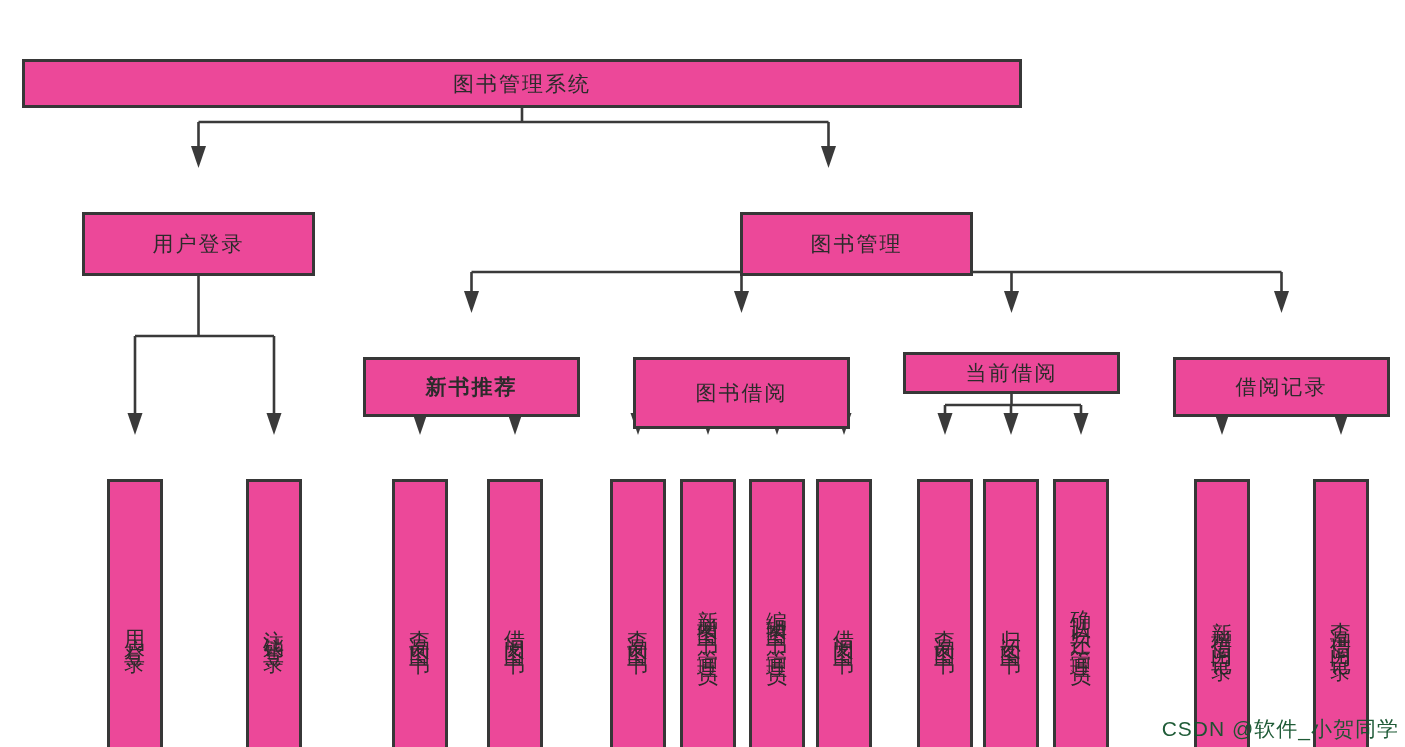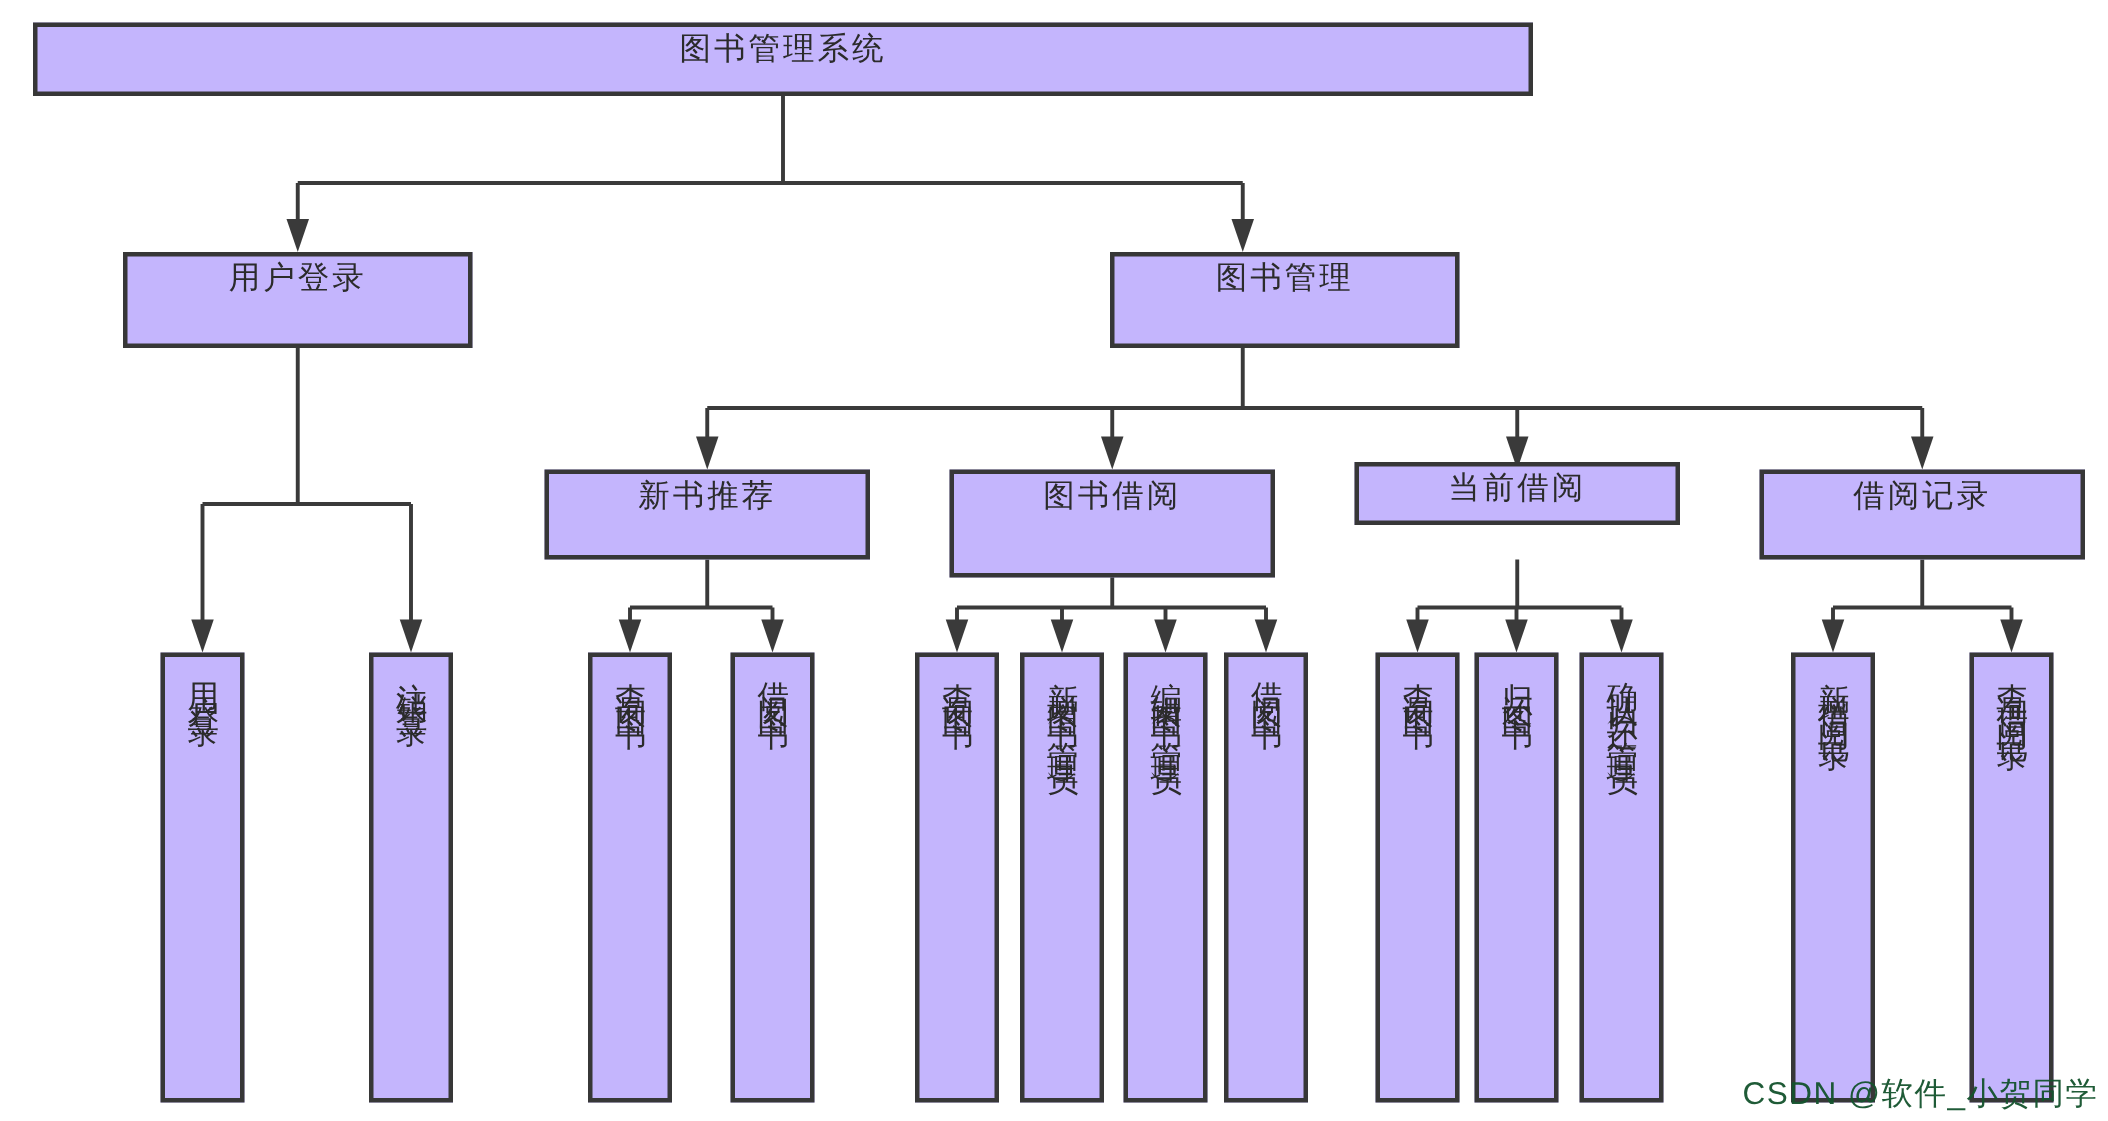--- a/index.html
+++ b/index.html
@@ -14,25 +14,26 @@
   .connectors {
     position: absolute;
     left: 0; top: 0;
     width: 1405px; height: 747px;
     pointer-events: none;
   }
   .node {
     position: absolute;
     box-sizing: border-box;
     border: 3px solid #373737;
-    background: #c4b5fd;
+    background: #ec4899;
     display: flex;
-    align-items: flex-start;
+    align-items: center;
     justify-content: center;
     color: #2b2b2b;
+    margin-top: 44px;
   }
   .node .hlabel {
     font-size: 21px;
     letter-spacing: 2px;
     white-space: nowrap;
   }
   .node .vlabel {
     writing-mode: vertical-rl;
     text-orientation: mixed;
     font-size: 21px;
@@ -104,21 +105,21 @@
     <span class="hlabel">图书管理系统</span>
   </div>
 
   <div class="node" style="left:82px; top:168px; width:233px; height:64px;">
     <span class="hlabel">用户登录</span>
   </div>
   <div class="node" style="left:740px; top:168px; width:233px; height:64px;">
     <span class="hlabel">图书管理</span>
   </div>
 
-  <div class="node" style="left:363px; top:313px; width:217px; height:60px;">
+  <div class="node" style="left:363px; top:313px; width:217px; height:60px;font-weight:bold;">
     <span class="hlabel">新书推荐</span>
   </div>
   <div class="node" style="left:633px; top:313px; width:217px; height:72px;">
     <span class="hlabel">图书借阅</span>
   </div>
   <div class="node" style="left:903px; top:308px; width:217px; height:42px;">
     <span class="hlabel">当前借阅</span>
   </div>
   <div class="node" style="left:1173px; top:313px; width:217px; height:60px;">
     <span class="hlabel">借阅记录</span>

